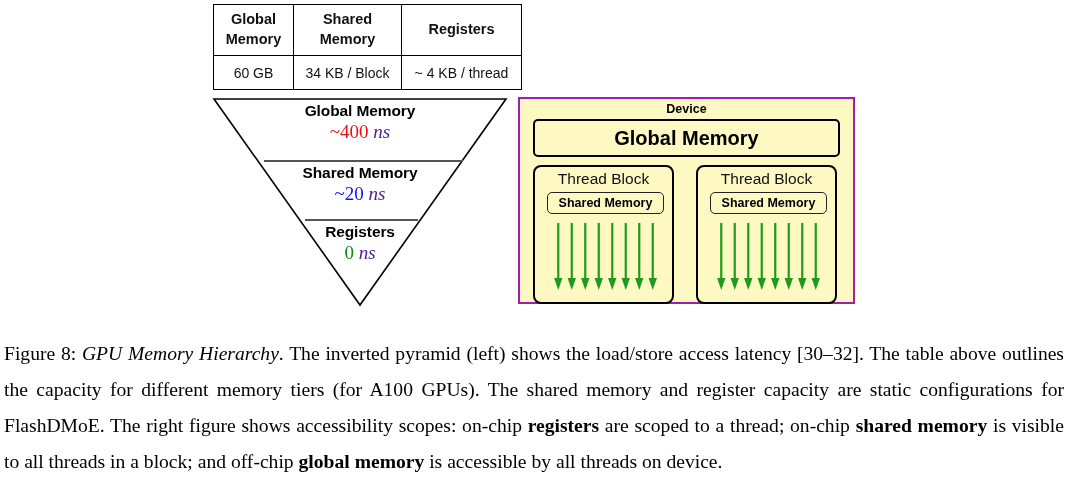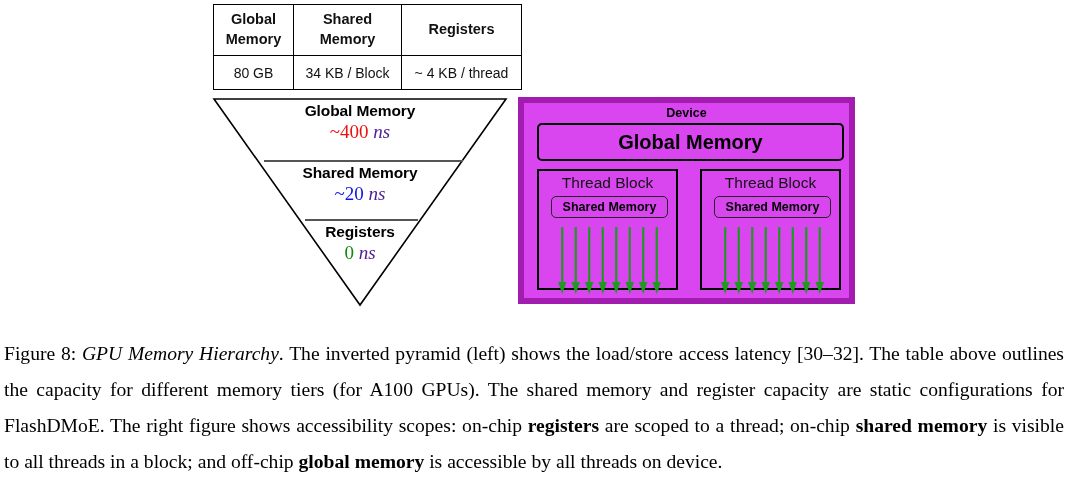--- a/index.html
+++ b/index.html
@@ -84,22 +84,22 @@
   .pyr-val .num { font-style: normal; }
   .pyr-val .unit { font-style: italic; color: #4c1d95; }
 
   
   #device {
     position: absolute;
     left: 518px;
     top: 97px;
     width: 337px;
     height: 207px;
-    border: 6px solid #a21caf;
-    background: #d946ef;
+    border: 2px solid #a21caf;
+    background: #fef9c3;
     box-sizing: border-box;
   }
   #device-label {
     position: absolute;
     left: 0; top: 3px;
     width: 100%;
     text-align: center;
     font-size: 12.5px;
     font-weight: bold;
     color: #000000;
@@ -119,23 +119,23 @@
   }
   #global-mem-box span {
     font-size: 20px;
     font-weight: bold;
     color: #000000;
   }
   .thread-block {
     position: absolute;
     top: 66px;
     width: 141px;
-    height: 121px;
+    height: 139px;
     border: 2px solid #000000;
-    border-radius: 0;
+    border-radius: 8px;
     box-sizing: border-box;
     padding-left: 24px;
   }
   .thread-block.tb-left { left: 13px; }
   .thread-block.tb-right { left: 176px; }
   .tb-title {
     position: absolute;
     left: 0; top: 3px;
     width: 100%;
     text-align: center;
@@ -194,21 +194,21 @@
   <table id="capacity-table">
     <thead>
       <tr>
         <th class="col-a">Global Memory</th>
         <th class="col-b">Shared Memory</th>
         <th class="col-c">Registers</th>
       </tr>
     </thead>
     <tbody>
       <tr>
-        <td>80 GB</td>
+        <td>60 GB</td>
         <td>34 KB / Block</td>
         <td>~ 4 KB / thread</td>
       </tr>
     </tbody>
   </table>
 
   <div id="pyramid">
     <svg width="310" height="220">
       <polygon points="9,6 301,6 155,212" fill="#ffffff" stroke="#000000" stroke-width="1.6"></polygon>
       <line x1="59" y1="68" x2="258" y2="68" stroke="#555555" stroke-width="2.2"></line>

